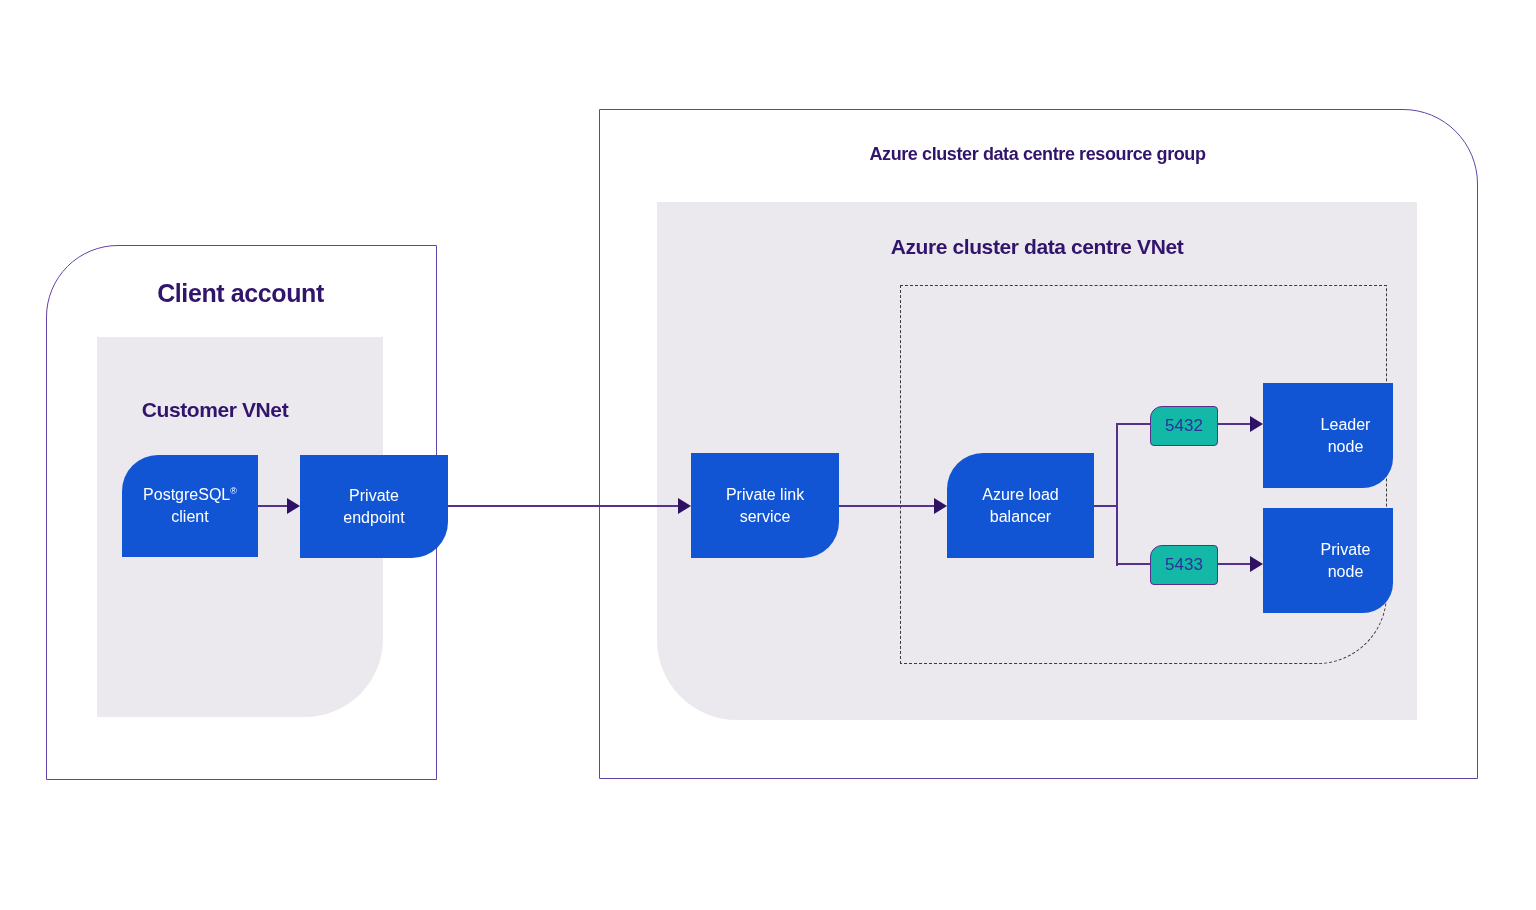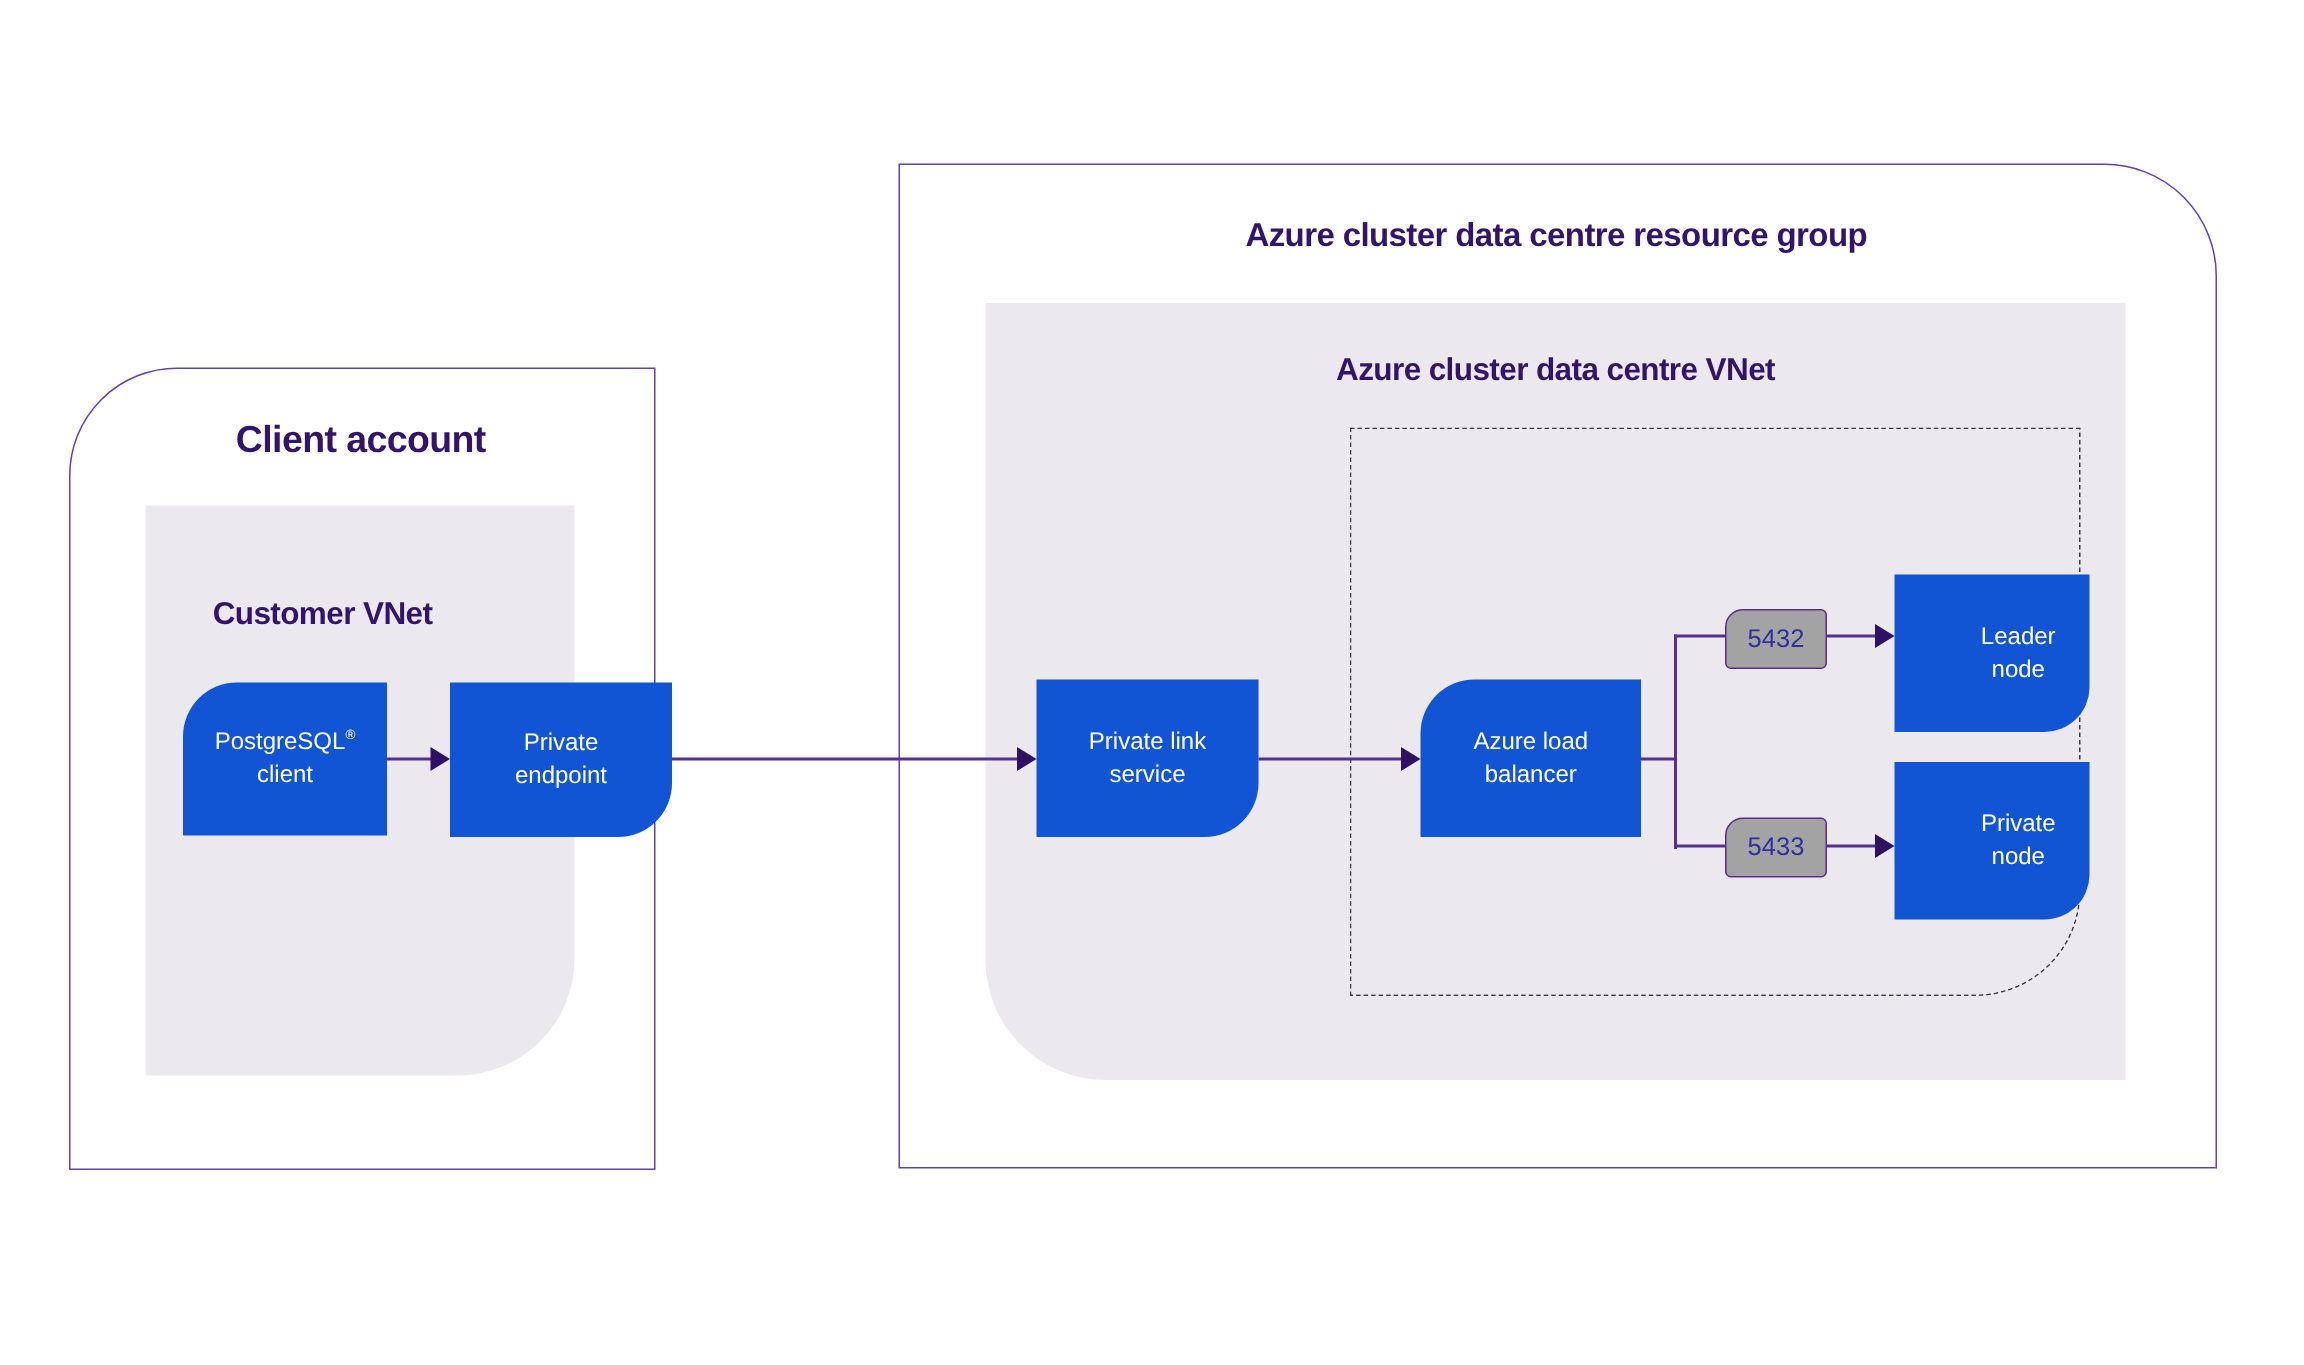--- a/index.html
+++ b/index.html
@@ -35,41 +35,41 @@
     border:1.6px dashed var(--dashed-gray);
     border-bottom-right-radius:70px;background:transparent;
   }
   
   .heading{
     position:absolute;text-align:center;color:var(--heading-purple);
     font-weight:700;letter-spacing:-0.4px;line-height:1.1;
   }
   #title-client{left:46px;top:280px;width:389px;font-size:25px;}
   #title-customer-vnet{left:97px;top:398px;width:236px;font-size:21px;}
-  #title-resource-group{left:599px;top:145px;width:877px;font-size:22px;}
+  #title-resource-group{left:599px;top:145px;width:877px;font-size:18px;}
   #title-azure-vnet{left:657px;top:235px;width:760px;font-size:21px;}
   
   .node{
     position:absolute;background:var(--node-blue);color:var(--node-text);
     display:flex;align-items:center;justify-content:center;text-align:center;
     font-size:16px;line-height:22px;z-index:5;
   }
   .node.tl{border-radius:36px 0 0 0;}
   .node.br{border-radius:0 0 36px 0;}
   .node.sm.br{border-radius:0 0 30px 0;padding-left:35px;}
   #node-postgres{left:122px;top:455px;width:136px;height:102px;}
   #node-endpoint{left:300px;top:455px;width:148px;height:103px;}
   #node-private-link{left:691px;top:453px;width:148px;height:105px;}
   #node-load-balancer{left:947px;top:453px;width:147px;height:105px;}
   #node-leader{left:1263px;top:383px;width:95px;height:105px;}
   #node-replica{left:1263px;top:508px;width:95px;height:105px;}
   sup.reg{font-size:9px;vertical-align:super;line-height:0;}
   
   .port{
-    position:absolute;background:#a3a3a3;border:1.6px solid var(--port-border);
+    position:absolute;background:#14b8a6;border:1.6px solid var(--port-border);
     border-radius:12px 4px 4px 4px;display:flex;align-items:center;justify-content:center;
     color:var(--port-text);font-size:17px;font-weight:500;z-index:6;
   }
   #port-5432{left:1150px;top:406px;width:66px;height:38px;}
   #port-5433{left:1150px;top:545px;width:66px;height:38px;}
   
   .hline{position:absolute;height:2px;background:var(--line-purple);z-index:4;}
   .vline{position:absolute;width:2px;background:var(--line-purple);z-index:4;}
   .arrow-right{
     position:absolute;width:0;height:0;z-index:6;

